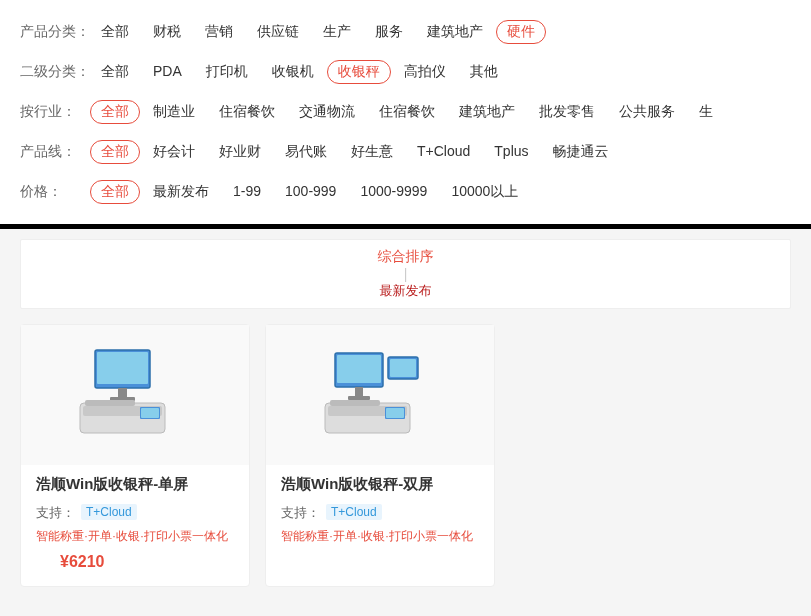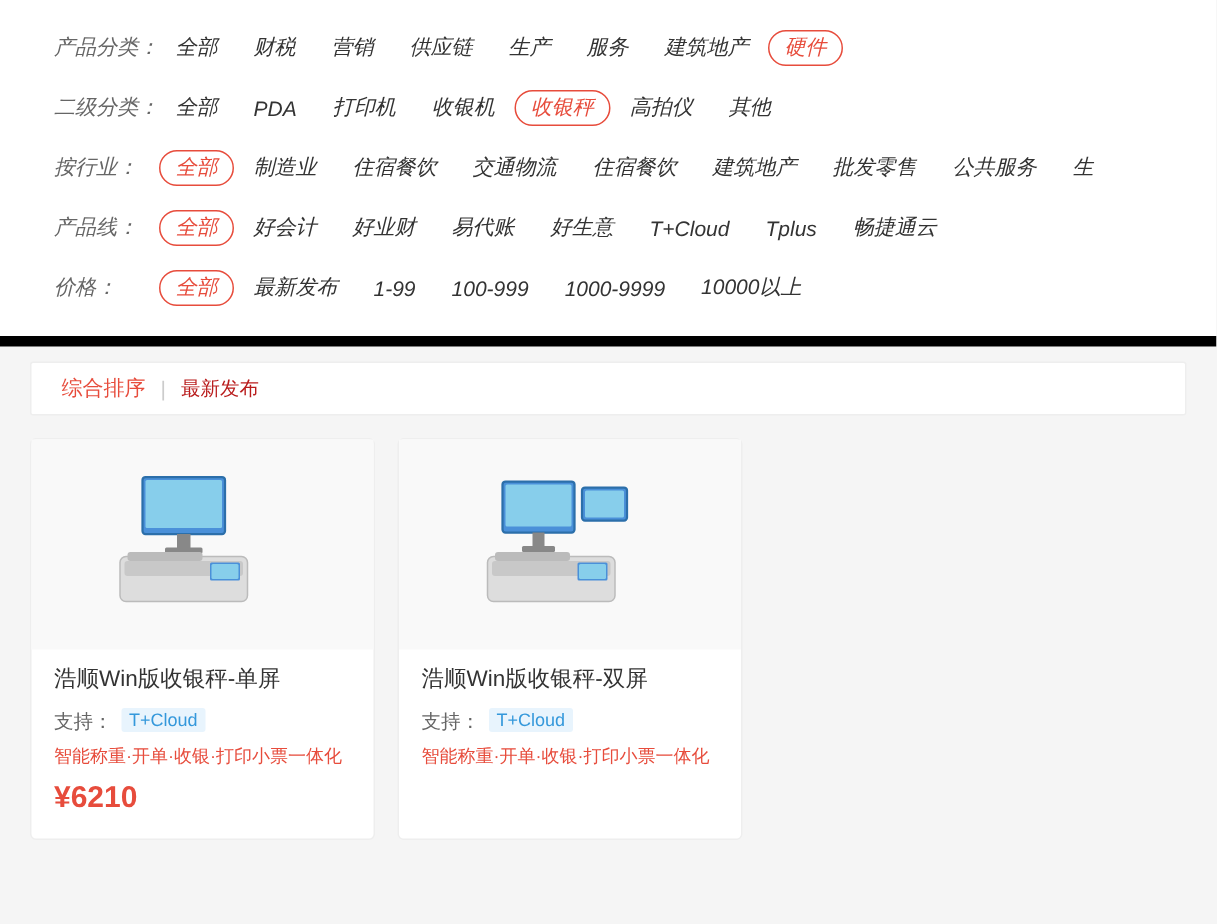--- a/index.html
+++ b/index.html
@@ -1,22 +1,21 @@
 <!DOCTYPE html>
 <html><head>
   <meta charset="utf-8">
   <style>
     * { box-sizing: border-box; margin: 0; padding: 0; }
     body { font-family: 'Microsoft YaHei', SimHei, sans-serif; background: #f5f5f5; font-size: 14px; color: #333; }
 
     .filter-section {
       background: #fff;
-      padding: 12px 36px;
-      border-bottom: 7px solid #000000;
-      font-style: italic;
+      padding: 12px 20px;
+      border-bottom: 5px solid #000000;
     }
 
     .filter-row {
       display: flex;
       align-items: center;
       padding: 8px 0;
       flex-wrap: nowrap;
       overflow: hidden;
     }
 
@@ -24,21 +23,20 @@
       color: #666;
       min-width: 70px;
       font-size: 14px;
       flex-shrink: 0;
     }
 
     .filter-items {
       display: flex;
       flex-wrap: wrap;
       gap: 2px;
-      align-items: center;
     }
 
     .filter-item {
       padding: 2px 10px;
       cursor: pointer;
       font-size: 14px;
       color: #333;
       border-radius: 12px;
       border: 1px solid transparent;
       transition: all 0.2s;
@@ -57,20 +55,21 @@
     }
 
     .sort-bar {
       background: #fff;
       margin: 10px 20px 0 20px;
       padding: 8px 15px;
       display: flex;
       align-items: center;
       border: 1px solid #eee;
       border-radius: 2px;
+      flex-direction: column;
     }
 
     .sort-item {
       font-size: 14px;
       color: #e74c3c;
       cursor: pointer;
       padding: 0 5px;
     }
 
     .sort-divider {
@@ -114,21 +113,21 @@
       height: 100px;
     }
 
     .product-info {
       padding: 10px 15px 0 15px;
     }
 
     .product-name {
       font-size: 15px;
       color: #333;
-      font-weight: 400;
+      font-weight: 700;
       margin-bottom: 10px;
     }
 
     .product-support {
       display: flex;
       align-items: flex-start;
       gap: 6px;
       margin-bottom: 6px;
       font-size: 13px;
       color: #666;
@@ -142,23 +141,24 @@
       border-radius: 2px;
     }
 
     .product-desc {
       font-size: 12px;
       color: #e74c3c;
       margin-bottom: 8px;
     }
 
     .product-price {
-      font-size: 20px;
+      font-size: 16px;
       color: #e74c3c;
       font-weight: bold;
+      margin-left: 24px;
     }
   </style>
 </head>
 <body>
 
 <div class="filter-section">
 
   <div class="filter-row">
     <span class="filter-label">产品分类：</span>
     <div class="filter-items">

